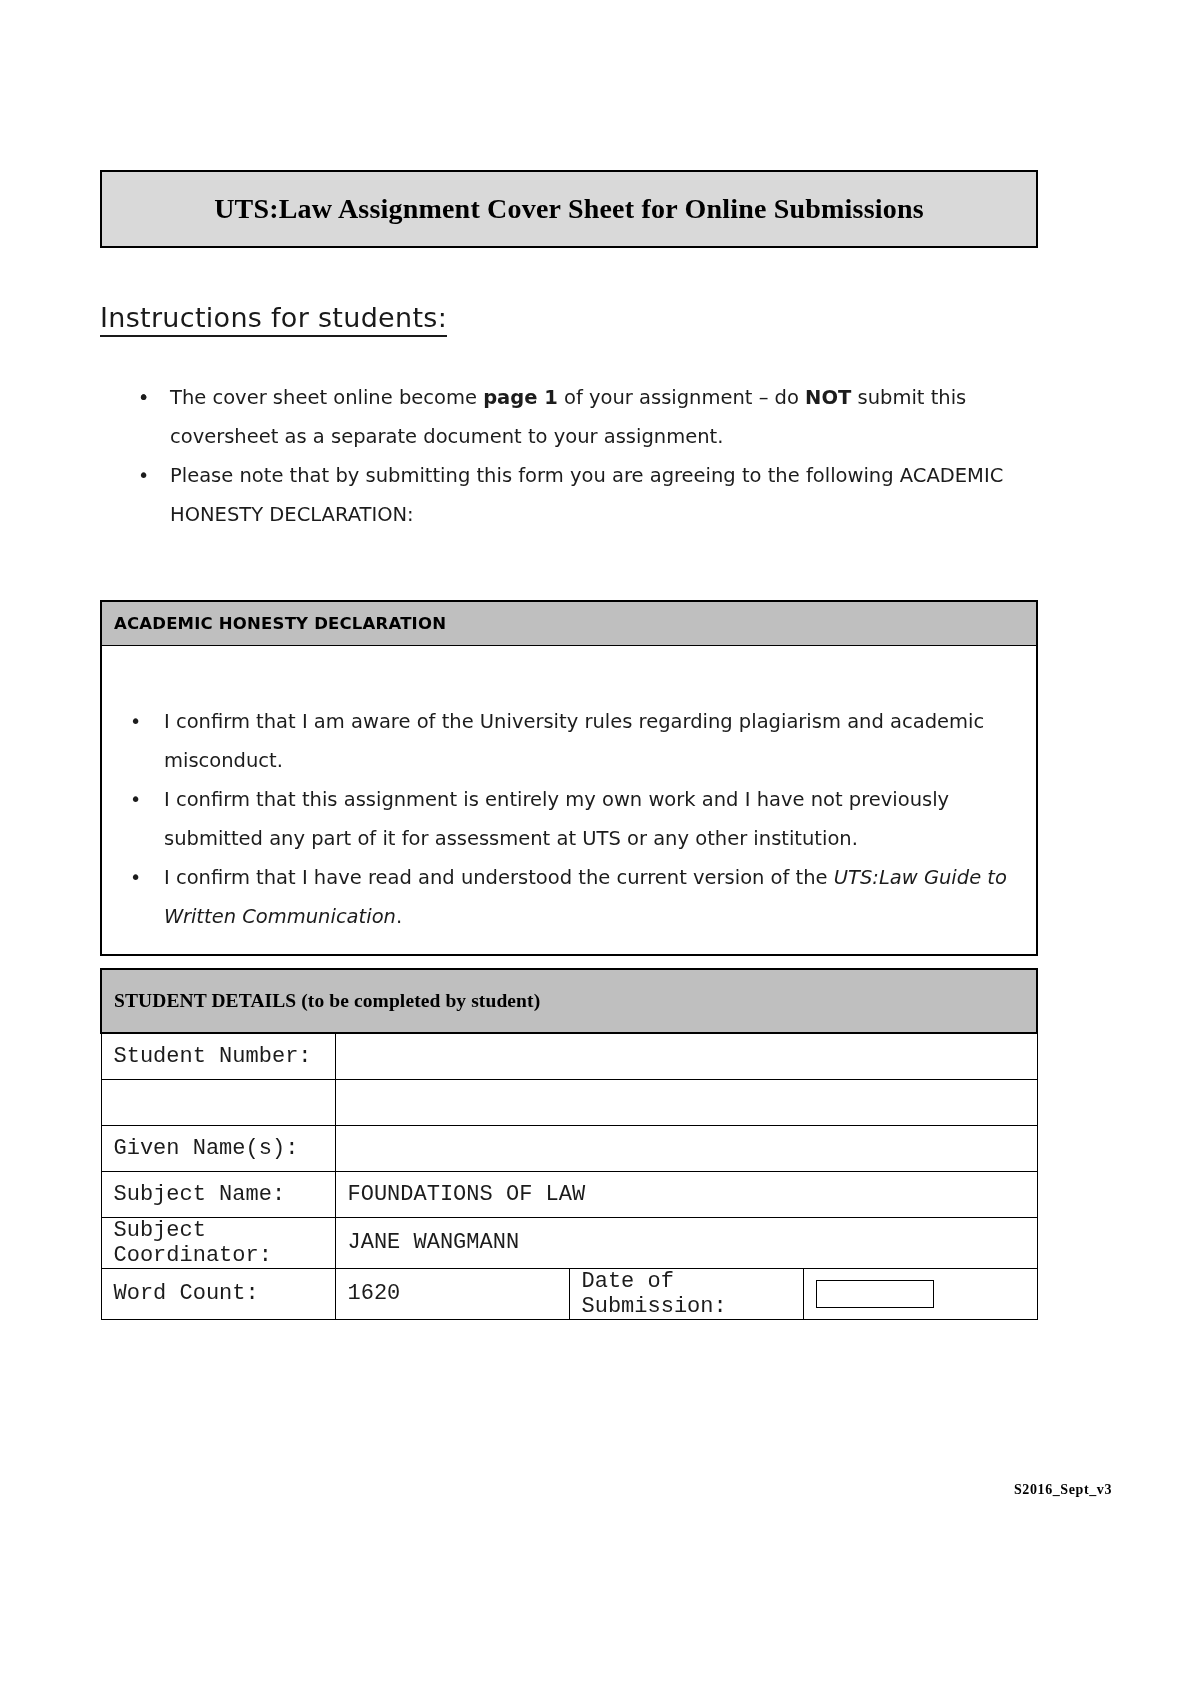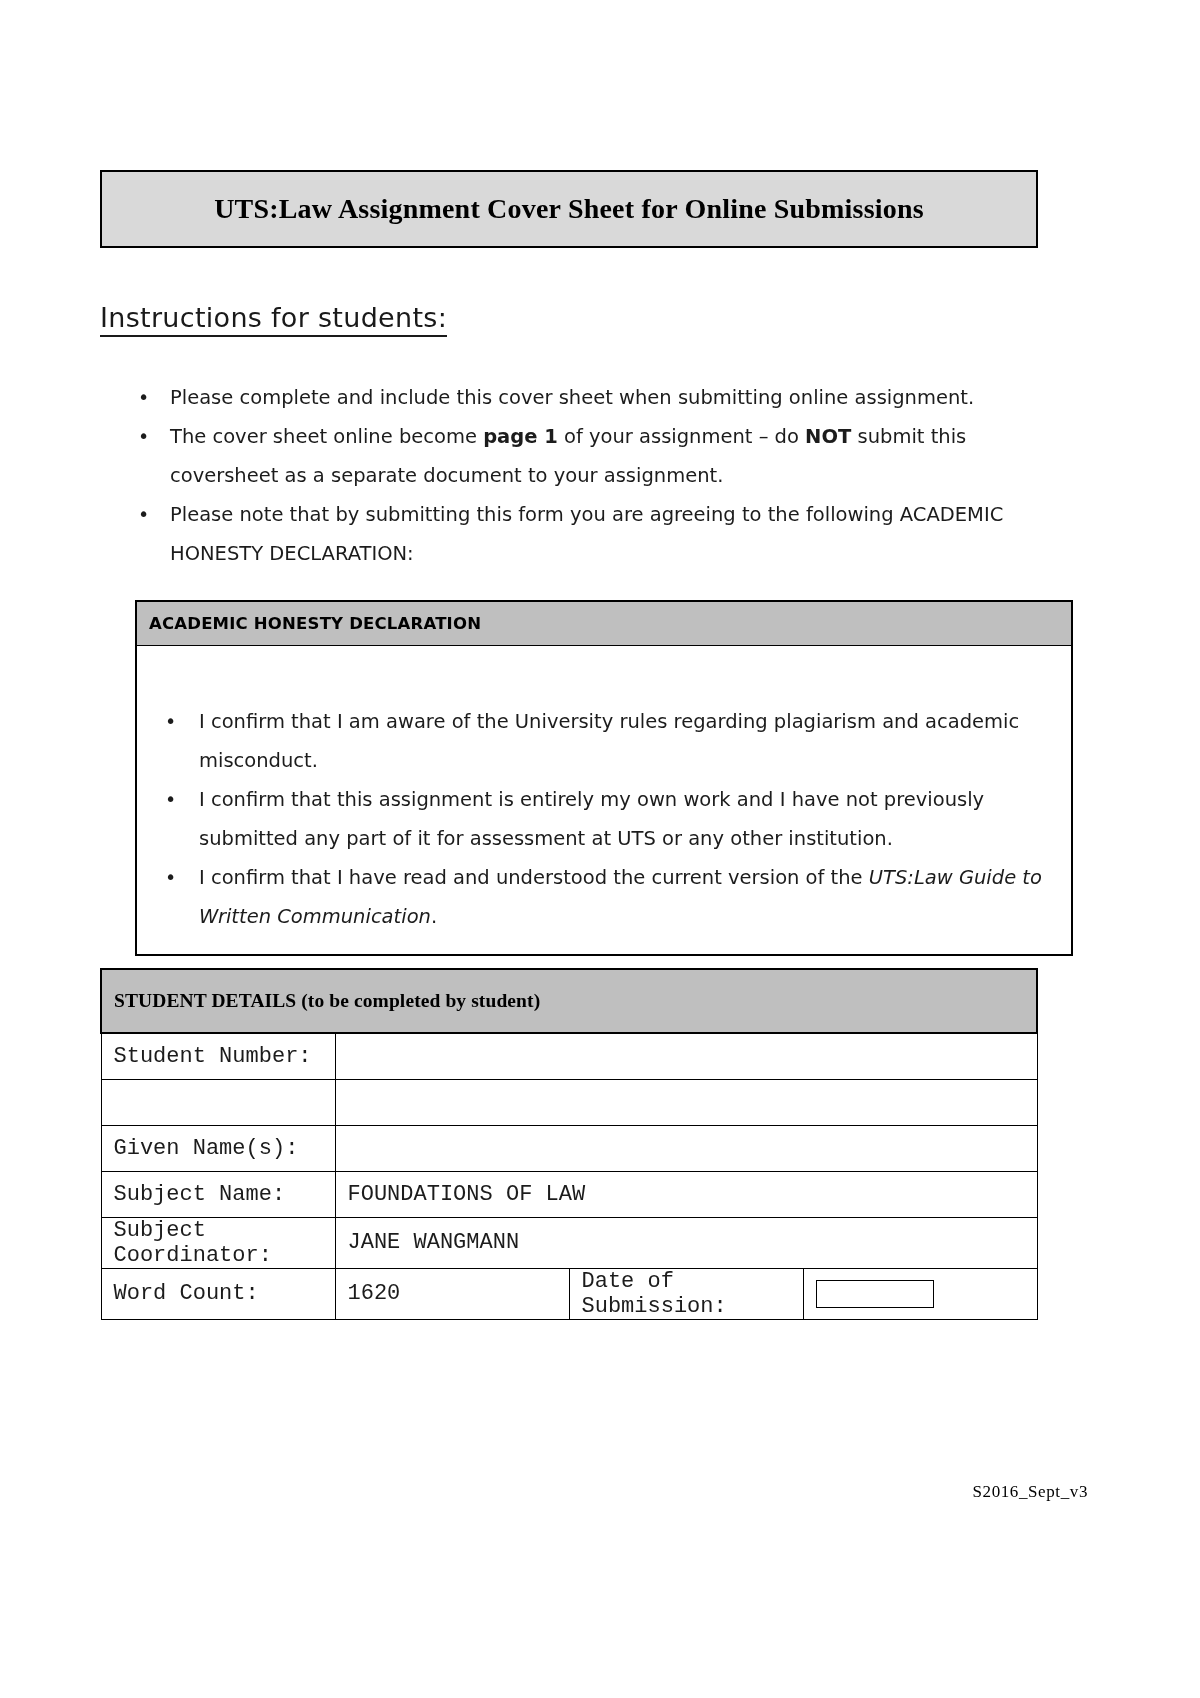--- a/index.html
+++ b/index.html
@@ -97,21 +97,20 @@
 
   
   .decl-box {
     position: absolute;
     left: 0;
     top: 600px;
     width: 938px;
     border: 2px solid #000;
     box-sizing: border-box;
     background: #fff;
-    margin-left: 35px;
   }
   .decl-header {
     background: #bfbfbf;
     border-bottom: 1px solid #000;
     height: 44px;
     display: flex;
     align-items: center;
     padding-left: 12px;
     box-sizing: border-box;
   }
@@ -182,45 +181,44 @@
     height: 28px;
     border: 1.5px solid #000;
     background: #fff;
     box-sizing: border-box;
     display: block;
   }
 
   
   .footer-version {
     position: absolute;
-    right: 112px;
+    right: 88px;
     top: 1482px;
     font-family: "Liberation Serif", "DejaVu Serif", serif;
-    font-weight: normal;
-    font-size: 17px;
+    font-weight: bold;
+    font-size: 14px;
     letter-spacing: 0.6px;
     color: #000;
   }
 </style>
 </head>
 <body>
 
 <div class="page">
   <div class="content">
 
     <div class="title-box">
       <div class="title-text">UTS:Law Assignment Cover Sheet for Online Submissions</div>
     </div>
 
     <div class="instructions-heading">Instructions for students:</div>
 
     <div class="instr-list">
       <div class="instr-item">
         <span class="bullet">•</span>
-        <span><span>Please complete and include this cover sheet when submitting online assignment.</span></span>
       </div>
       <div class="instr-item">
         <span class="bullet">•</span>
         <span><span>The cover sheet online become </span><b>page 1</b><span> of your assignment – do </span><b>NOT</b><span> submit this coversheet as a separate document to your assignment.</span></span>
       </div>
       <div class="instr-item">
         <span class="bullet">•</span>
         <span><span>Please note that by submitting this form you are agreeing to the following ACADEMIC HONESTY DECLARATION:</span></span>
       </div>
     </div>

